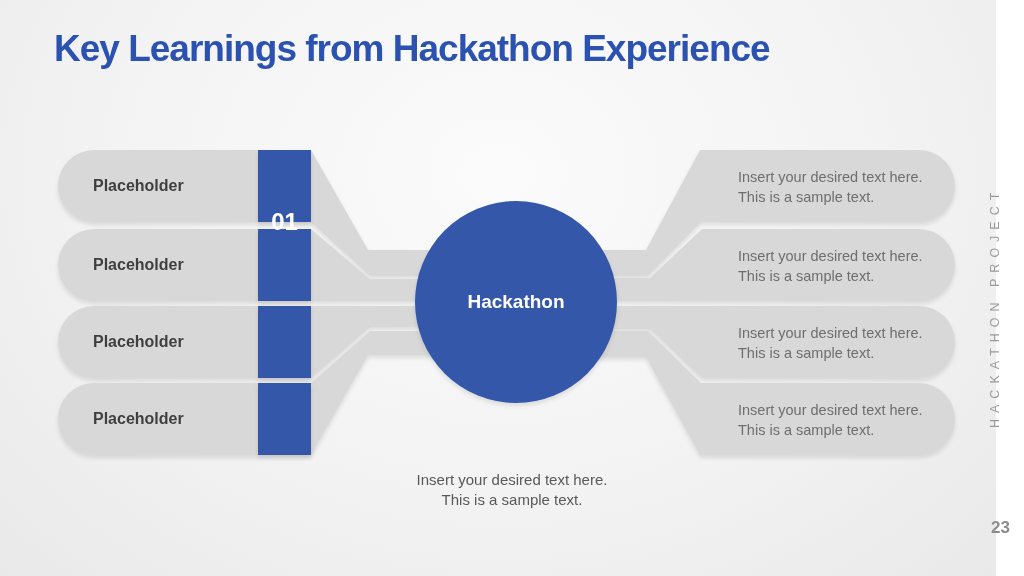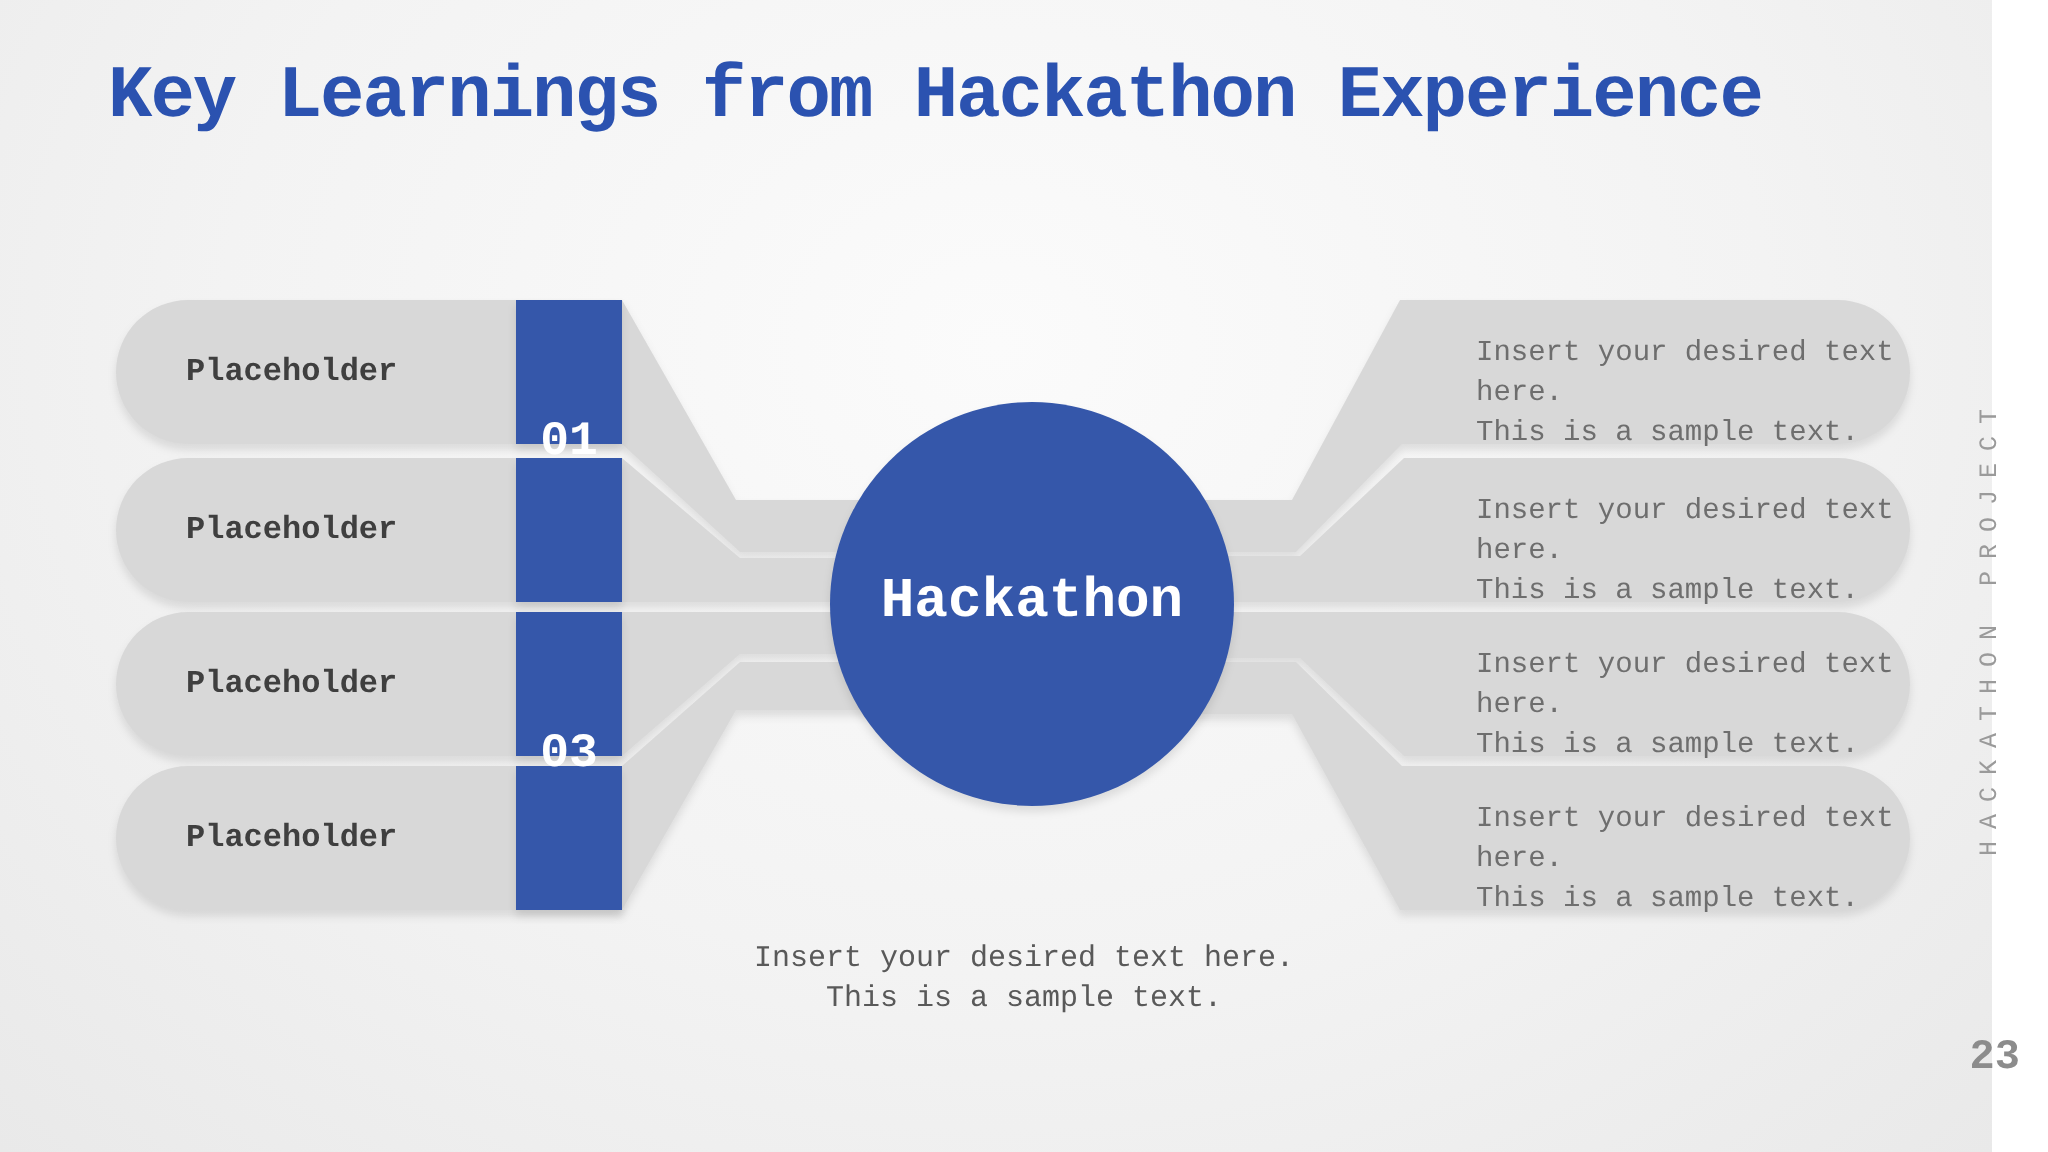--- a/index.html
+++ b/index.html
@@ -1,20 +1,19 @@
 <!DOCTYPE html>
 <html><head>
 <meta charset="utf-8">
 <style>
   html,body{margin:0;padding:0;}
   body{width:1024px;height:576px;overflow:hidden;font-family:"Liberation Sans",sans-serif;}
   .slide{
     position:relative;width:996px;height:576px;
     background:radial-gradient(ellipse at 50% 30%, #fbfbfb 0%, #f3f3f3 55%, #e9e9e9 100%);
-    font-family:Liberation Mono, monospace;
   }
   .title{
     position:absolute;left:54px;top:28px;margin:0;
     font-size:37px;font-weight:bold;letter-spacing:-1px;color:#2b52b0;
     white-space:nowrap;
   }
   svg.canvas{position:absolute;left:0;top:0;}
   .shapes{filter:drop-shadow(0 3px 2px rgba(0,0,0,0.10));}
   
   .r1{top:150px}.r2{top:229px}.r3{top:306px}.r4{top:383px}
@@ -27,36 +26,36 @@
     text-align:center;font-size:24px;font-weight:bold;color:#ffffff;margin-top:36px;
   }
   .desc{
     position:absolute;left:738px;width:220px;
     font-size:14.5px;line-height:20px;color:#6e6e6e;
   }
   .desc span{display:block;}
   .d1{top:167px}.d2{top:246px}.d3{top:323px}.d4{top:400px}
   .center-label{
     position:absolute;left:416px;top:272px;width:200px;height:60px;line-height:60px;
-    text-align:center;font-size:28px;font-weight:bold;color:#ffffff;
+    text-align:center;font-size:19px;font-weight:bold;color:#ffffff;
   }
   .caption{
     position:absolute;left:0;top:470px;width:1024px;text-align:center;
     font-size:15px;line-height:20px;color:#595959;
   }
   .caption span{display:block;}
   .side-label{
     position:absolute;left:988px;top:158px;height:270px;width:26px;
     writing-mode:vertical-rl;transform:rotate(180deg);
     font-size:12.5px;letter-spacing:6px;color:#9a9a9a;
     white-space:nowrap;
   }
   .page-number{
     position:absolute;left:966px;top:518px;width:44px;text-align:right;
-    font-size:21px;font-weight:bold;color:#8c8c8c;
+    font-size:17px;font-weight:bold;color:#8c8c8c;
   }
 </style>
 </head>
 <body>
 
 <div class="slide">
 
   <h1 class="title">Key Learnings from Hackathon Experience</h1>
 
   <svg class="canvas" width="1024" height="576" viewBox="0 0 1024 576">
@@ -79,21 +78,20 @@
       <circle cx="516" cy="302" r="101" fill="#3557aa"></circle>
     </g>
   </svg>
 
   <div class="pill-label r1">Placeholder</div>
   <div class="pill-label r2">Placeholder</div>
   <div class="pill-label r3">Placeholder</div>
   <div class="pill-label r4">Placeholder</div>
 
   <div class="step-number r1">01</div>
-  <div class="step-number r3">03</div>
 
   <div class="center-label">Hackathon</div>
 
   <div class="desc d1">
     <span>Insert your desired text here.</span>
     <span>This is a sample text.</span>
   </div>
   <div class="desc d2">
     <span>Insert your desired text here.</span>
     <span>This is a sample text.</span>

